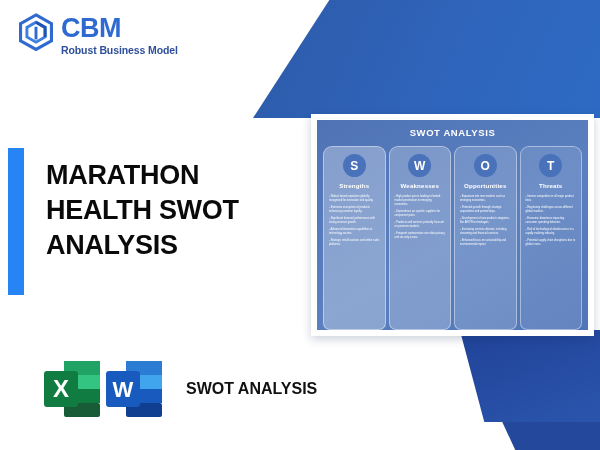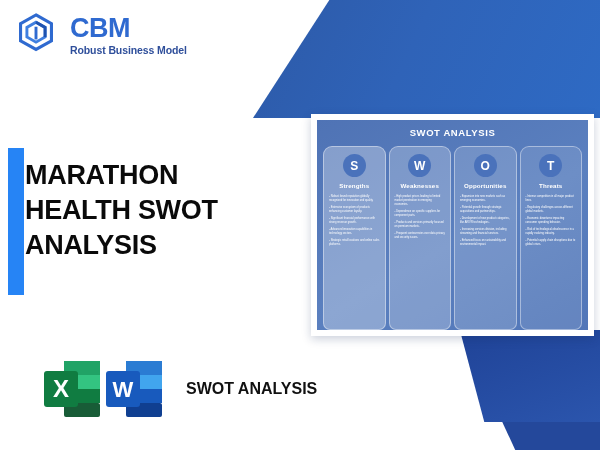--- a/index.html
+++ b/index.html
@@ -30,41 +30,41 @@
     position:absolute;
     left:437px; top:330px;
     width:163px; height:92px;
     background:linear-gradient(160deg,#1f4296 0%,#2b55ad 100%);
     clip-path:polygon(14% 0%, 100% 0%, 100% 100%, 29% 100%);
   }
 
   
   .logo-block {
     position:absolute; top:12px; left:16px;
-    display:flex; align-items:center; gap:14px;
+    display:flex; align-items:center; gap:5px;
   }
   .logo-mark { width:40px; height:44px; flex:none; }
   .logo-text { line-height:1; padding-top:2px; }
   .logo-title {
     font-size:27px; font-weight:bold; color:#2f6ad0;
     letter-spacing:-0.5px; line-height:1;
   }
   .logo-sub {
     font-size:10.5px; font-weight:bold; color:#2f4f9b;
     letter-spacing:-0.1px; margin-top:3px;
   }
 
   
   .accent-bar {
     position:absolute; left:8px; top:148px;
     width:16px; height:147px;
     background:#2684f5;
   }
   .page-title {
-    position:absolute; left:25px; top:158px;
+    position:absolute; left:46px; top:158px;
     width:250px;
     font-size:27px; font-weight:bold; color:#0a0a0a;
     line-height:1.30; letter-spacing:-0.3px;
   }
 
   
   .office-row {
     position:absolute; left:42px; top:357px;
     display:flex; align-items:center; gap:0px;
   }

